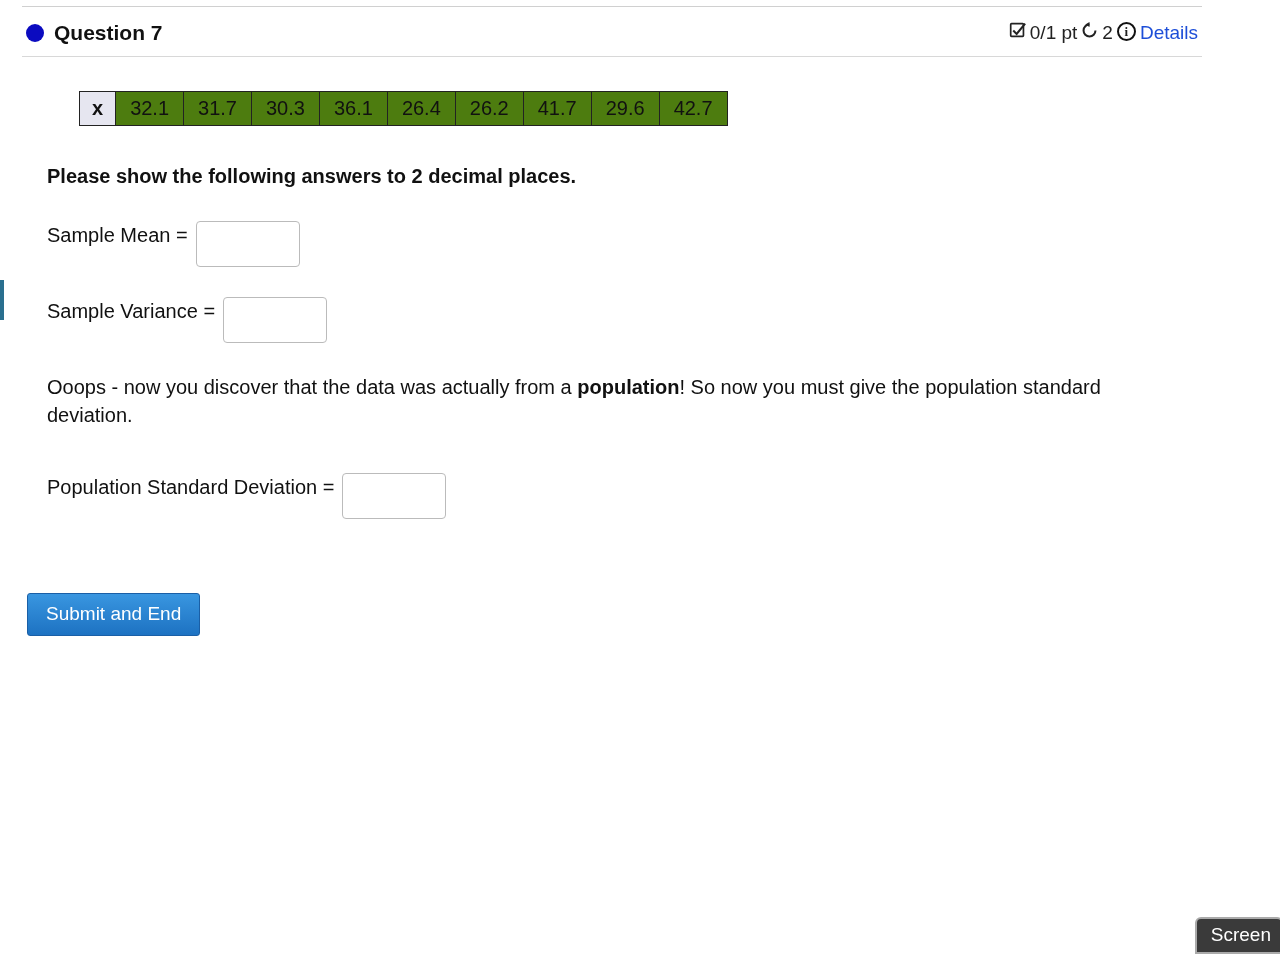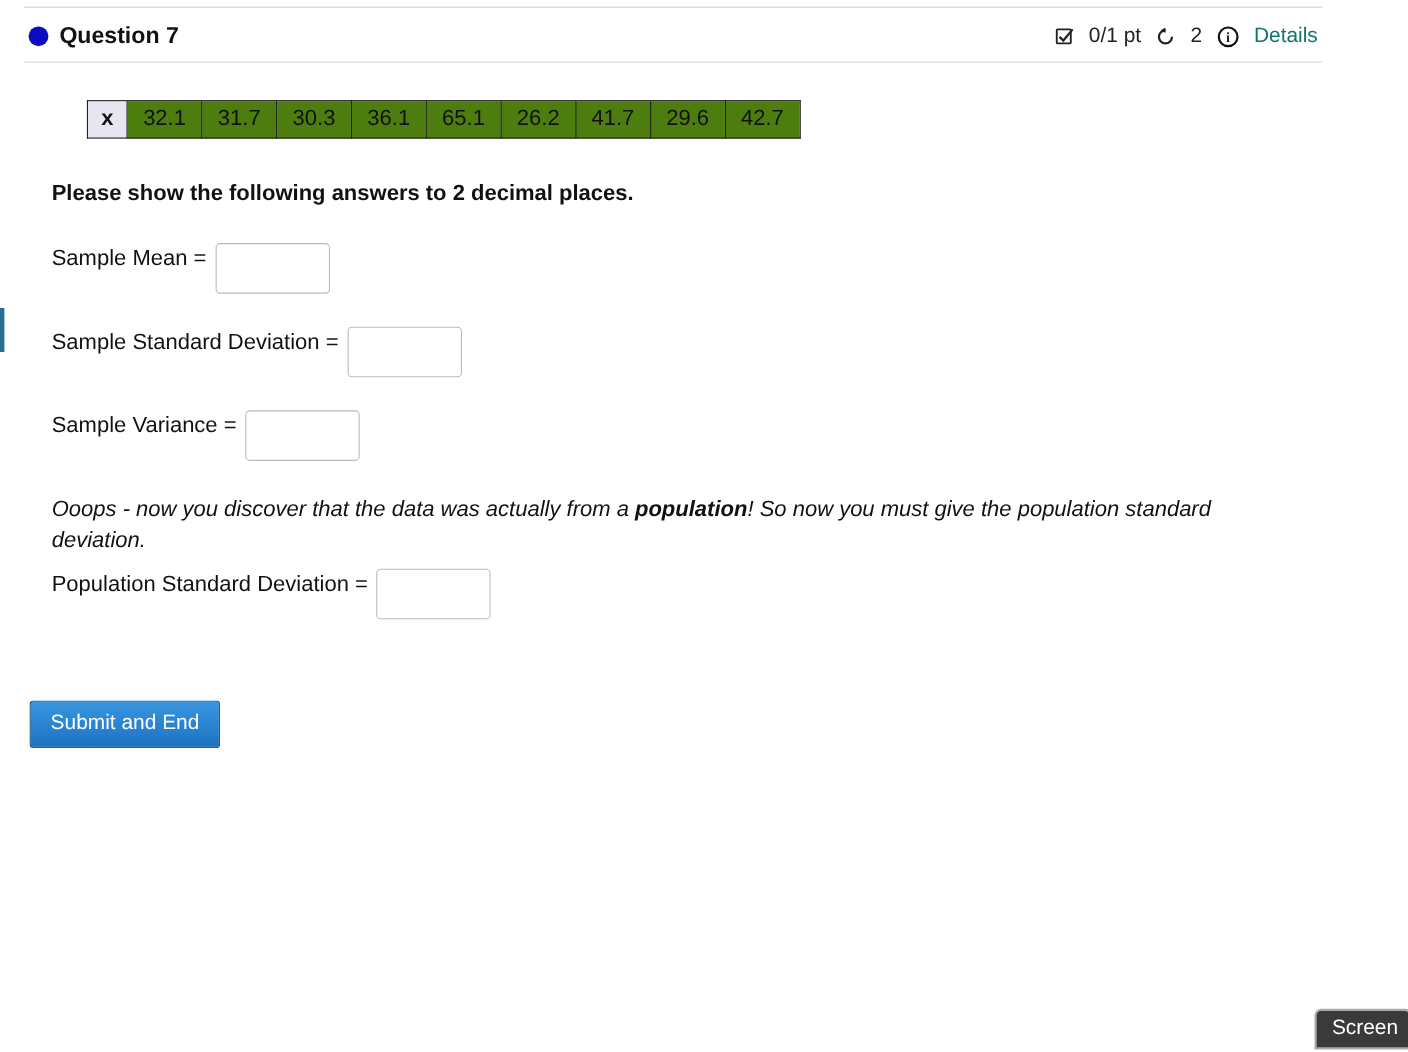--- a/index.html
+++ b/index.html
@@ -50,22 +50,22 @@
       background: #0b0bc0;
       margin-left: 4px;
     }
     .question-title {
       font-size: 21px;
       font-weight: bold;
       color: #111;
     }
     .score-area {
       display: flex;
-      align-items: center;
-      gap: 14px;
+      align-items: flex-start;
+      gap: 4px;
       font-size: 19px;
       color: #222;
       padding-right: 4px;
     }
     .check-icon {
       width: 17px;
       height: 17px;
       position: relative;
       display: inline-block;
     }
@@ -83,21 +83,21 @@
       display: inline-flex;
       align-items: center;
       justify-content: center;
       font-size: 13px;
       font-weight: bold;
       font-family: Georgia, serif;
       line-height: 1;
     }
     .details-link {
       font-size: 19px;
-      color: #0f766e;
+      color: #1d4ed8;
     }
     .content {
       padding-left: 45px;
       padding-top: 34px;
       font-size: 20px;
       line-height: 1.45;
       color: #111;
     }
     .prompt { margin-bottom: 28px; font-size: 20px; }
     .prompt b, .instr b, .popnote b { font-weight: bold; }
@@ -134,24 +134,23 @@
       width: 104px;
       height: 46px;
       border: 1px solid #bbb;
       border-radius: 4px;
       font-size: 18px;
       padding: 4px;
     }
     .popnote {
       font-size: 20px;
       margin-top: 8px;
-      margin-bottom: 12px;
+      margin-bottom: 44px;
       max-width: 1060px;
       line-height: 1.4;
-      font-style: italic;
     }
     .check-answer-btn {
       margin-top: 44px;
       margin-left: 4px;
       display: inline-block;
       background: linear-gradient(#fcfcfc, #ececec);
       border: 1px solid #bcbcbc;
       border-radius: 3px;
       padding: 10px 20px;
       font-size: 19px;
@@ -222,40 +221,36 @@
 
 
     <table class="data-table">
       <tbody>
           <tr>
         <td class="label-cell">x</td>
         <td>32.1</td>
         <td>31.7</td>
         <td>30.3</td>
         <td>36.1</td>
-        <td>65.1</td>
+        <td>26.4</td>
         <td>26.2</td>
         <td>41.7</td>
         <td>29.6</td>
         <td>42.7</td>
       </tr>
     </tbody>
       </table>
 
     <p class="instr">Please show the following answers to 2 decimal places.</p>
 
     <div class="field-row">
       <label>Sample Mean =</label>
       <input class="answer-input" type="text" value="" style="">
     </div>
 
-    <div class="field-row">
-      <label>Sample Standard Deviation =</label>
-      <input class="answer-input" type="text" value="" style="">
-    </div>
 
     <div class="field-row">
       <label>Sample Variance =</label>
       <input class="answer-input" type="text" value="" style="">
     </div>
 
     <p class="popnote">
       <span>Ooops - now you discover that the data was actually from a </span><b>population</b><span>! So now you must give the population standard deviation.</span>
     </p>
 

